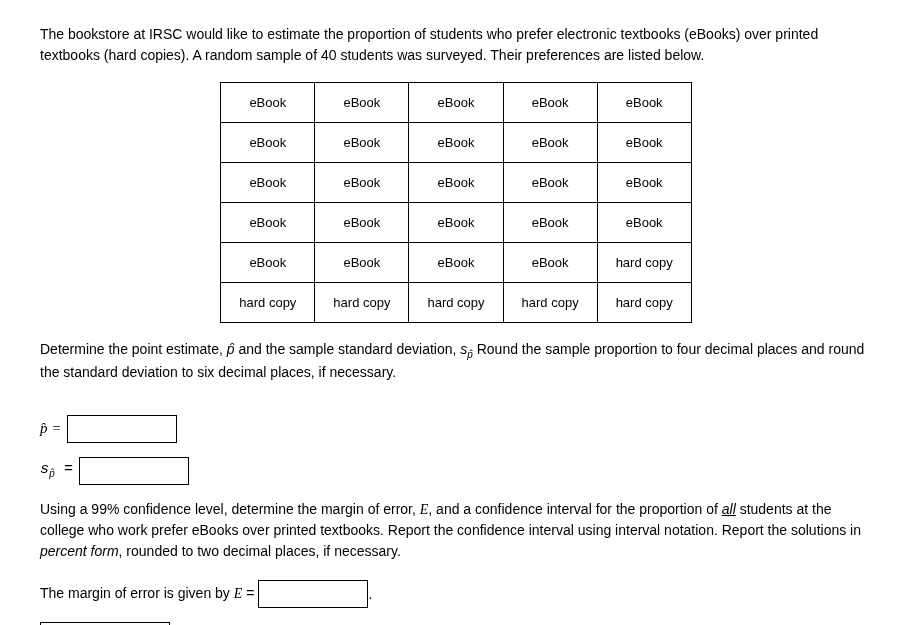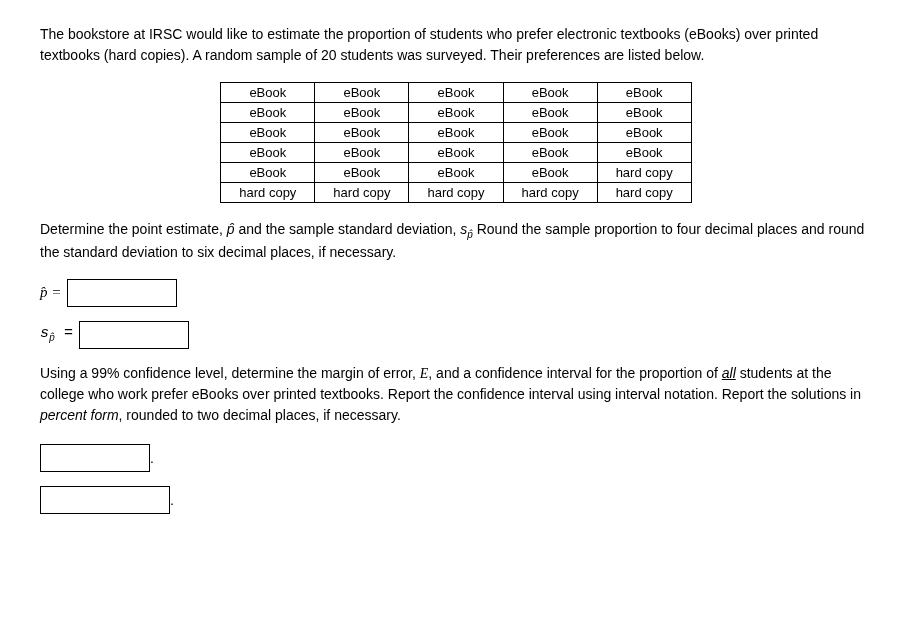--- a/index.html
+++ b/index.html
@@ -19,28 +19,28 @@
     .table-container {
       display: flex;
       justify-content: center;
       margin-bottom: 16px;
     }
     table {
       border-collapse: collapse;
     }
     table td {
       border: 1px solid #000;
-      padding: 2px 18px;
+      padding: 12px 18px;
       text-align: center;
       font-size: 13px;
       min-width: 90px;
     }
     .question-text {
       line-height: 1.5;
-      margin-bottom: 16px;
+      margin-bottom: 32px;
     }
     .input-row {
       display: flex;
       align-items: center;
       margin-bottom: 14px;
     }
     .input-label {
       font-size: 14px;
       margin-right: 6px;
     }
@@ -59,21 +59,21 @@
       display: flex;
       align-items: center;
       margin-bottom: 14px;
       flex-wrap: wrap;
     }
     sub { font-size: 10px; }
   </style>
 </head>
 <body>
 
-<p class="intro-text">The bookstore at IRSC would like to estimate the proportion of students who prefer electronic textbooks (eBooks) over printed textbooks (hard copies). A random sample of 20 students was surveyed. Their preferences are listed below.</p>
+<p class="intro-text">The bookstore at IRSC would like to estimate the proportion of students who prefer electronic textbooks (eBooks) over printed textbooks (hard copies). A random sample of 40 students was surveyed. Their preferences are listed below.</p>
 
 <div class="table-container">
   <table>
     <tbody id="table-body">
         <tr>
           <td>eBook</td>
           <td>eBook</td>
           <td>eBook</td>
           <td>eBook</td>
           <td>eBook</td>
@@ -129,20 +129,23 @@
 <div class="input-row">
   <span class="input-label" style="font-style:italic; font-family:Liberation Mono, monospace; font-size:15px;">s<sub style="font-style:italic;">p̂</sub> =</span>
   <input class="answer-input" type="text" style="">
 </div>
 
 <p class="section-text">
   Using a 99% confidence level, determine the margin of error, <span style="font-style:italic; font-family:'Times New Roman',serif;">E</span>, and a confidence interval for the proportion of <span style="text-decoration:underline; font-style:italic;">all</span> students at the college who work prefer eBooks over printed textbooks. Report the confidence interval using interval notation. Report the solutions in <span style="font-style:italic;">percent form</span>, rounded to two decimal places, if necessary.
 </p>
 
 <div class="inline-input-row">
+  <span style="margin-right:4px;">
+    The margin of error is given by <span style="font-style:italic; font-family:'Times New Roman',serif;">E</span> =
+  </span>
   <input class="answer-input" type="text" style="width: 110px;">
   <span>.</span>
 </div>
 
 <div class="inline-input-row">
   <input class="answer-input" type="text" style="width: 130px;">
   <span>.</span>
 </div>
 
 </body></html>

